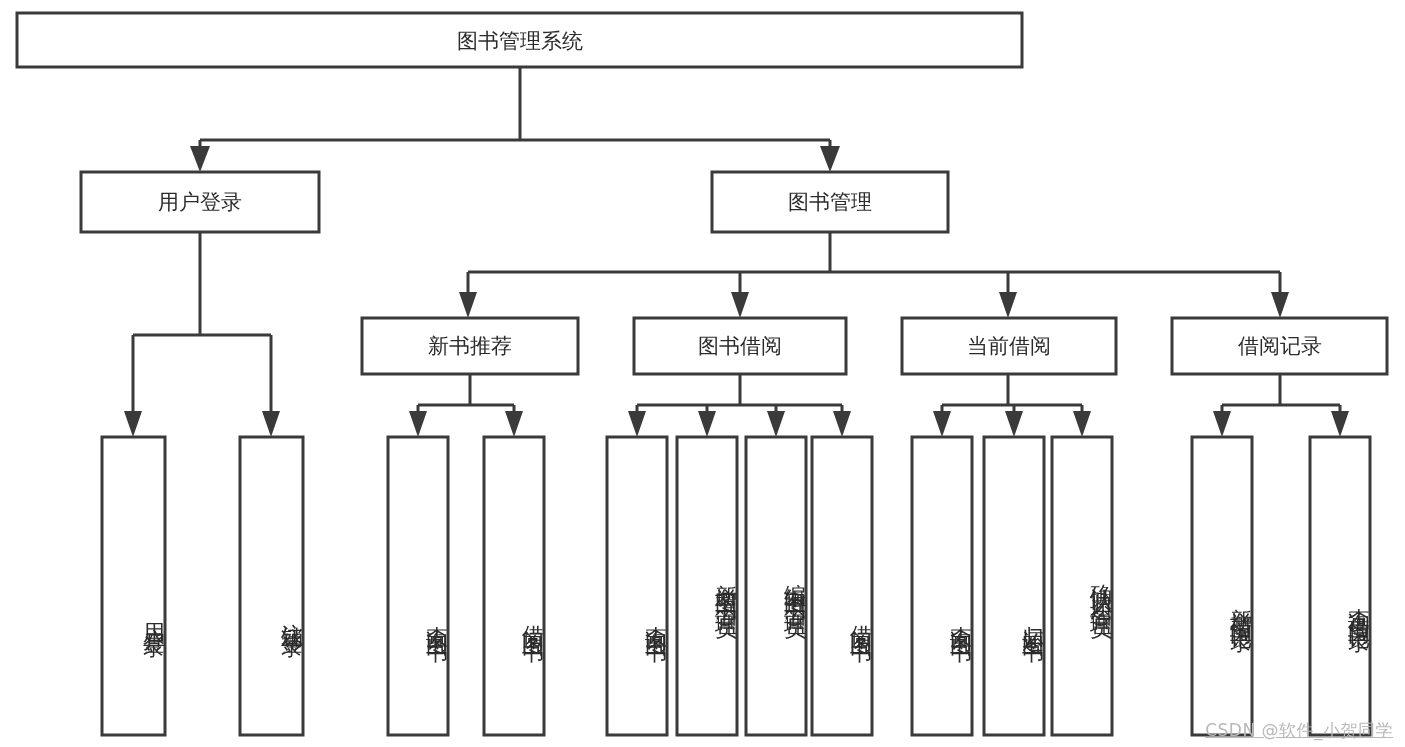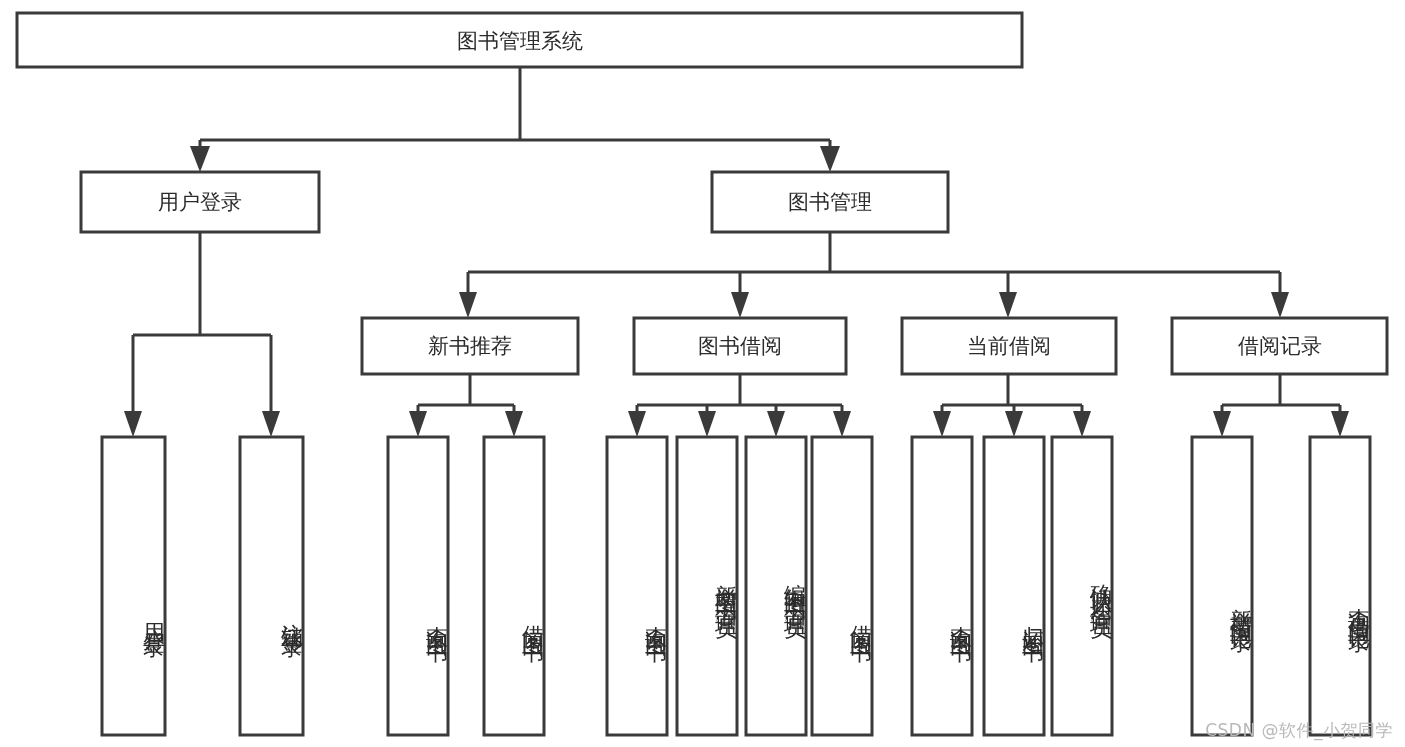--- a/index.html
+++ b/index.html
@@ -66,20 +66,21 @@
   }
   .watermark {
     position: absolute;
     right: 12px;
     bottom: 5px;
     font-family: "DejaVu Sans", "Liberation Sans", sans-serif;
     font-size: 17px;
     color: #b9b9b9;
     white-space: nowrap;
     letter-spacing: 0.5px;
+    text-decoration: underline;
   }
 </style>
 </head>
 <body>
 
 <div id="diagram-root">
 
   <svg id="tree-svg" viewBox="0 0 1405 747">
     <defs></defs>
 

